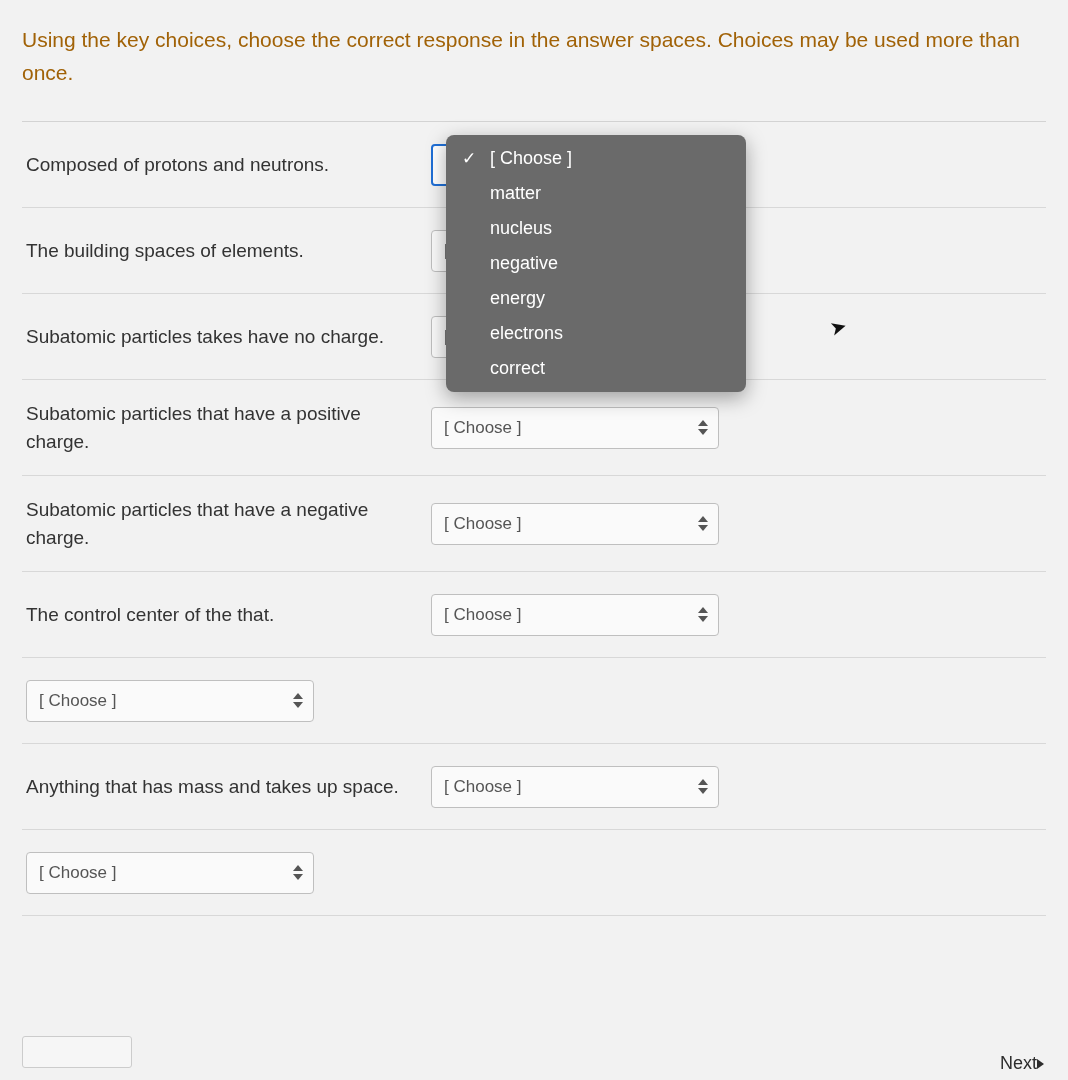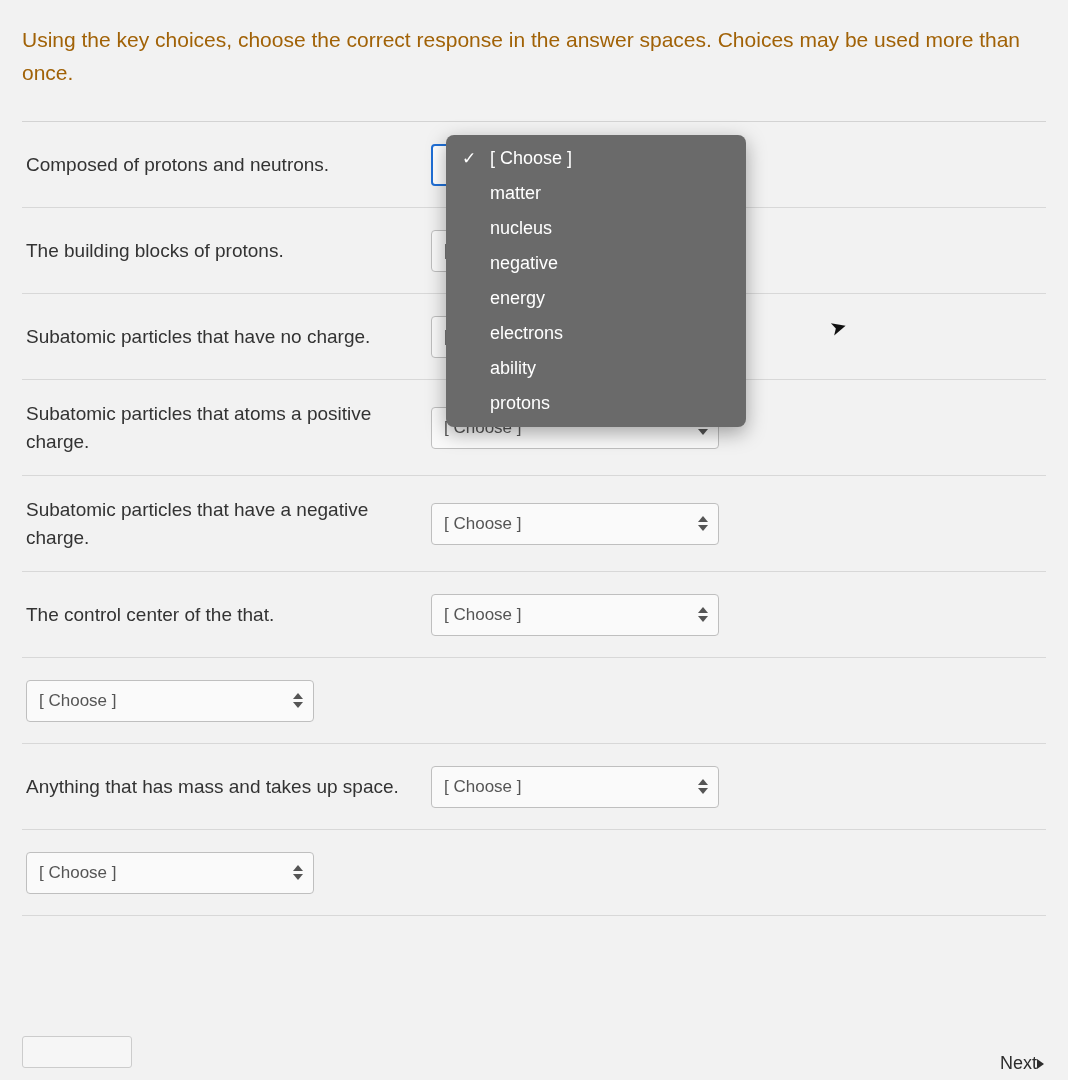--- a/index.html
+++ b/index.html
@@ -181,47 +181,47 @@
           <span>[ Choose ]</span>
           <span class="stepper">
               <span class="up"></span>
               <span class="down"></span>
             </span>
         </div>
       </div>
     </div>
 
     <div class="row">
-      <div class="prompt">The building blocks of protons.</div>
-      <div class="select-wrap">
-        <div class="select">
-          <span>[ Choose ]</span>
-          <span class="stepper">
-              <span class="up"></span>
-              <span class="down"></span>
-            </span>
-        </div>
-      </div>
-    </div>
-
-    <div class="row">
-      <div class="prompt">Subatomic particles that have no charge.</div>
-      <div class="select-wrap">
-        <div class="select">
-          <span>[ Choose ]</span>
-          <span class="stepper">
-              <span class="up"></span>
-              <span class="down"></span>
-            </span>
-        </div>
-      </div>
-    </div>
-
-    <div class="row">
-      <div class="prompt">Subatomic particles that atoms a positive charge.</div>
+      <div class="prompt">The building spaces of elements.</div>
+      <div class="select-wrap">
+        <div class="select">
+          <span>[ Choose ]</span>
+          <span class="stepper">
+              <span class="up"></span>
+              <span class="down"></span>
+            </span>
+        </div>
+      </div>
+    </div>
+
+    <div class="row">
+      <div class="prompt">Subatomic particles takes have no charge.</div>
+      <div class="select-wrap">
+        <div class="select">
+          <span>[ Choose ]</span>
+          <span class="stepper">
+              <span class="up"></span>
+              <span class="down"></span>
+            </span>
+        </div>
+      </div>
+    </div>
+
+    <div class="row">
+      <div class="prompt">Subatomic particles that have a positive charge.</div>
       <div class="select-wrap">
         <div class="select">
           <span>[ Choose ]</span>
           <span class="stepper">
               <span class="up"></span>
               <span class="down"></span>
             </span>
         </div>
       </div>
     </div>
@@ -289,22 +289,21 @@
       </div>
     </div>
 
     <div class="dropdown">
       <div class="opt selected">[ Choose ]</div>
       <div class="opt">matter</div>
       <div class="opt">nucleus</div>
       <div class="opt">negative</div>
       <div class="opt">energy</div>
       <div class="opt">electrons</div>
-      <div class="opt">ability</div>
-      <div class="opt">protons</div>
+      <div class="opt">correct</div>
     </div>
 
   </div>
 
   <div class="cursor-arrow">➤</div>
 
   <div class="footer">
     <div class="blank-btn"></div>
     <div class="next-btn">
       <span>Next</span>

